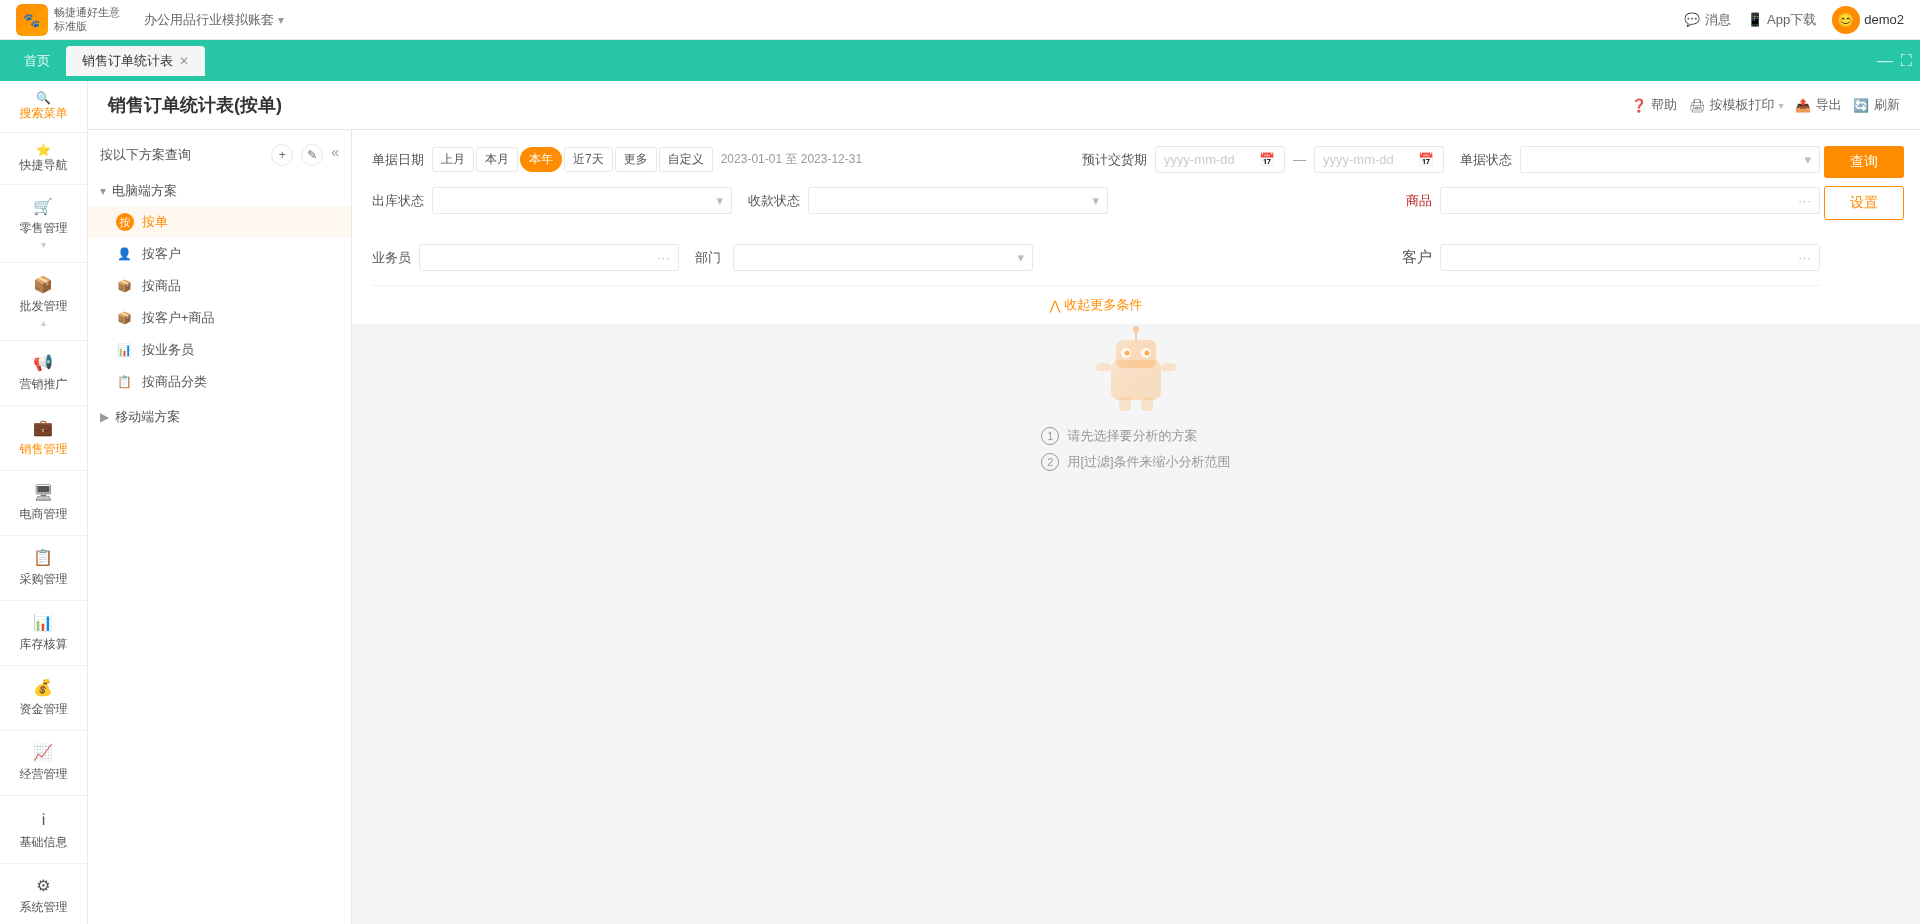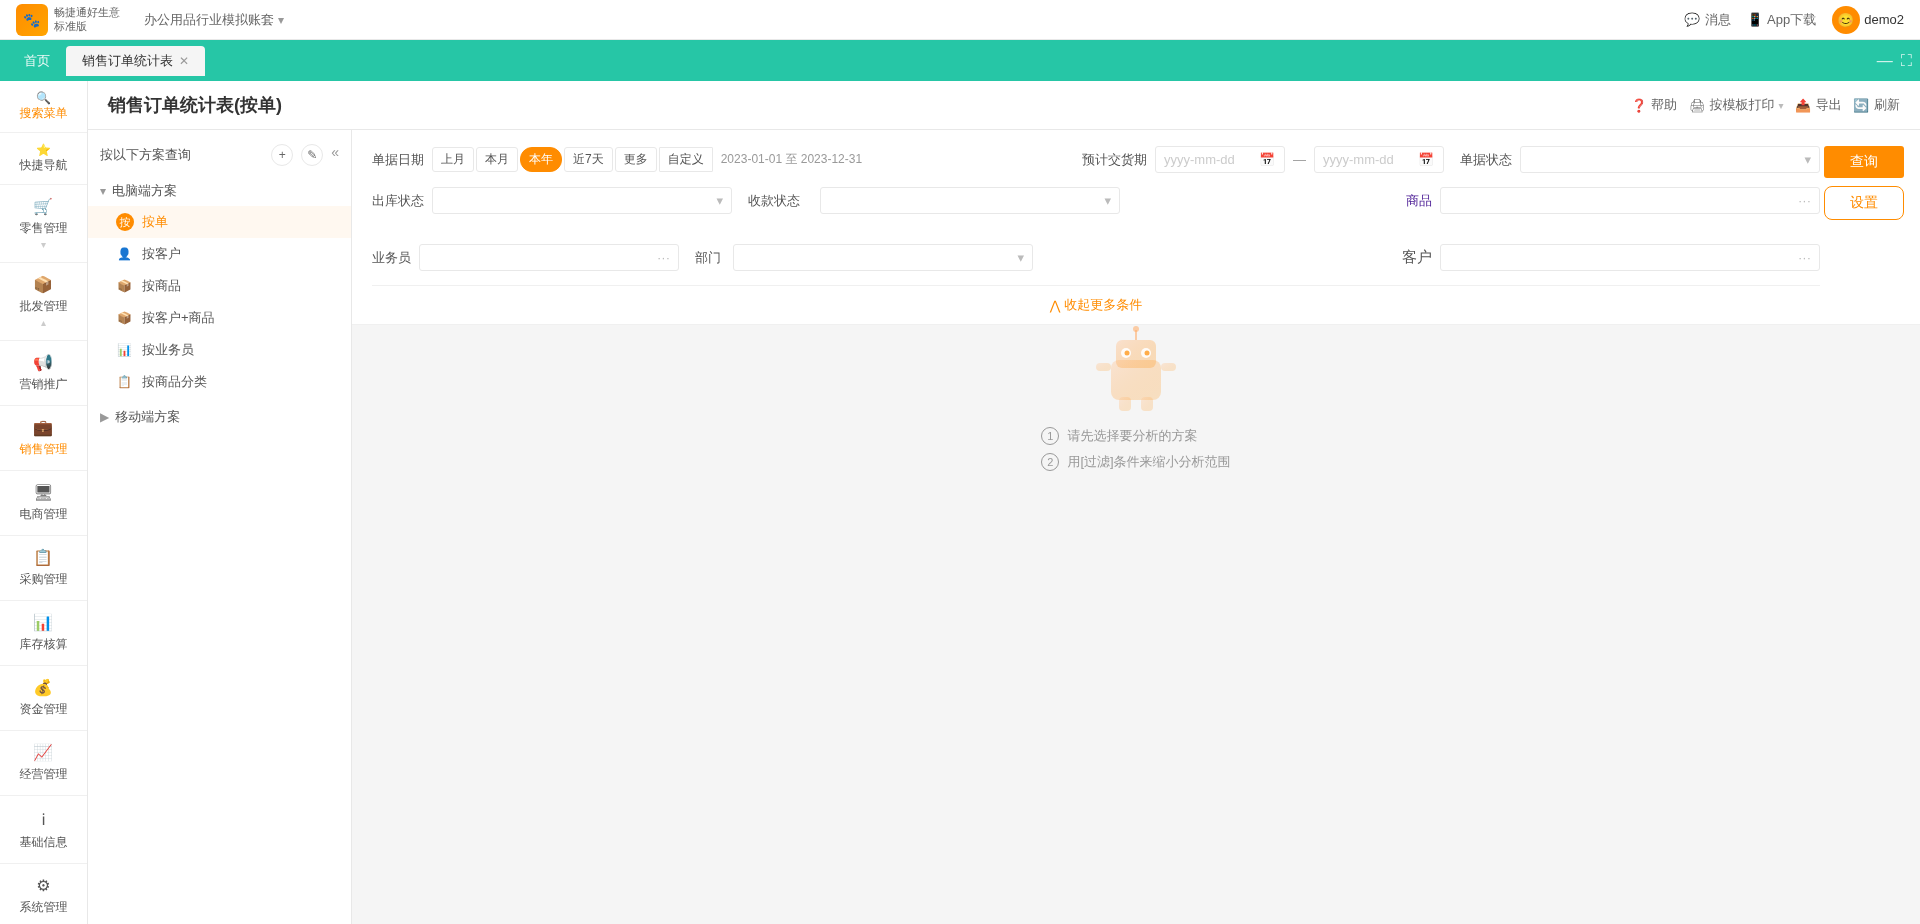--- a/index.html
+++ b/index.html
@@ -304,29 +304,29 @@
           </div>
 
           <div style="display:flex; align-items:center; gap:16px; margin-bottom:30px;">
             <div style="display:flex; align-items:center; gap:8px;">
               <span style="font-size:13px;color:#555;white-space:nowrap;">出库状态</span>
               <div style="border:1px solid #e8e8e8;border-radius:3px;padding:5px 8px;font-size:13px;color:#333;background:#fff;display:flex;align-items:center;gap:4px;min-width:300px;justify-content:space-between;">
                 <span style="color:#ccc;"></span>
                 <span style="color:#bbb;">▾</span>
               </div>
             </div>
-            <div style="display:flex; align-items:center; gap:20px;">
+            <div style="display:flex; align-items:center; gap:8px;">
               <span style="font-size:13px;color:#555;white-space:nowrap;">收款状态</span>
               <div style="border:1px solid #e8e8e8;border-radius:3px;padding:5px 8px;font-size:13px;color:#333;background:#fff;display:flex;align-items:center;gap:4px;min-width:300px;justify-content:space-between;">
                 <span style="color:#ccc;"></span>
                 <span style="color:#bbb;">▾</span>
               </div>
             </div>
             <div style="display:flex; align-items:center; gap:8px; margin-left:auto;">
-              <span style="font-size:13px;color:#4c1d95;white-space:nowrap;">商品</span>
+              <span style="font-size:13px;color:#b91c1c;white-space:nowrap;">商品</span>
               <div style="border:1px solid #e8e8e8;border-radius:3px;padding:5px 8px;font-size:13px;color:#ccc;background:#fff;min-width:380px;display:flex;align-items:center;justify-content:flex-end;">
                 <span style="color:#bbb;">···</span>
               </div>
             </div>
           </div>
 
           <div style="display:flex; align-items:center; gap:16px; margin-bottom:14px;">
             <div style="display:flex; align-items:center; gap:8px;">
               <span style="font-size:13px;color:#555;white-space:nowrap;">业务员</span>
               <div style="border:1px solid #e8e8e8;border-radius:3px;padding:5px 8px;font-size:13px;color:#ccc;background:#fff;min-width:260px;display:flex;align-items:center;justify-content:flex-end;">
@@ -348,21 +348,21 @@
             </div>
           </div>
 
           <div style="display:flex;align-items:center;justify-content:center;padding:10px;cursor:pointer;color:#ff8c00;font-size:13px;gap:4px;border-top:1px solid #f0f0f0;">
             <span>⋀</span>
             <span>收起更多条件</span>
           </div>
 
           <div style="position:absolute; right:16px; top:16px; display:flex; flex-direction:column; gap:8px;">
             <button style="background:#ff8c00;color:white;border:none;border-radius:3px;padding:7px 20px;font-size:14px;cursor:pointer;width:80px;">查询</button>
-            <button style="background:#fff;color:#ff8c00;border:1px solid #ff8c00;border-radius:8px;padding:7px 20px;font-size:14px;cursor:pointer;width:80px;">设置</button>
+            <button style="background:#fff;color:#ff8c00;border:1px solid #ff8c00;border-radius:3px;padding:7px 20px;font-size:14px;cursor:pointer;width:80px;">设置</button>
           </div>
         </div>
 
         <div class="empty-state">
           <div style="display:flex;flex-direction:column;align-items:center;gap:12px;">
 
             <svg width="100" height="90" viewBox="0 0 100 90">
               <defs>
                 <linearGradient id="robotGrad" x1="0%" y1="0%" x2="100%" y2="100%">
                   <stop offset="0%" style="stop-color:#ffcba4;stop-opacity:0.6"></stop>

